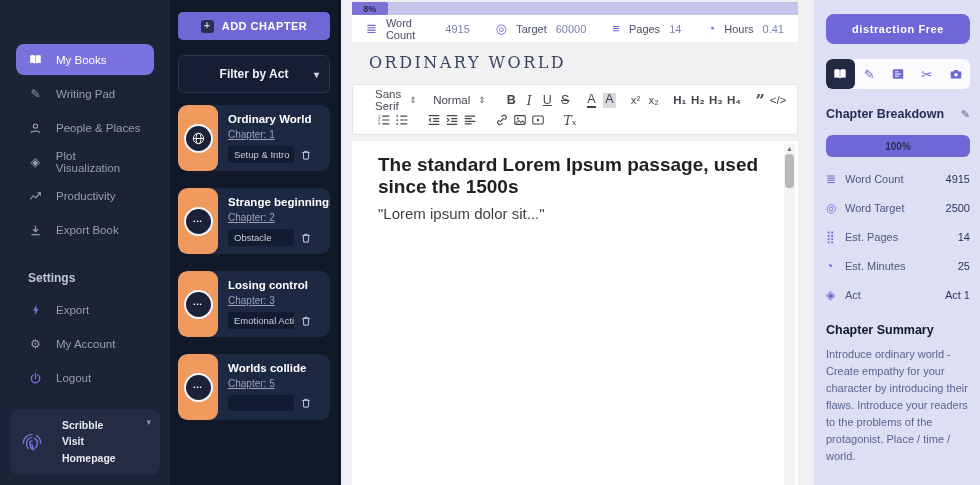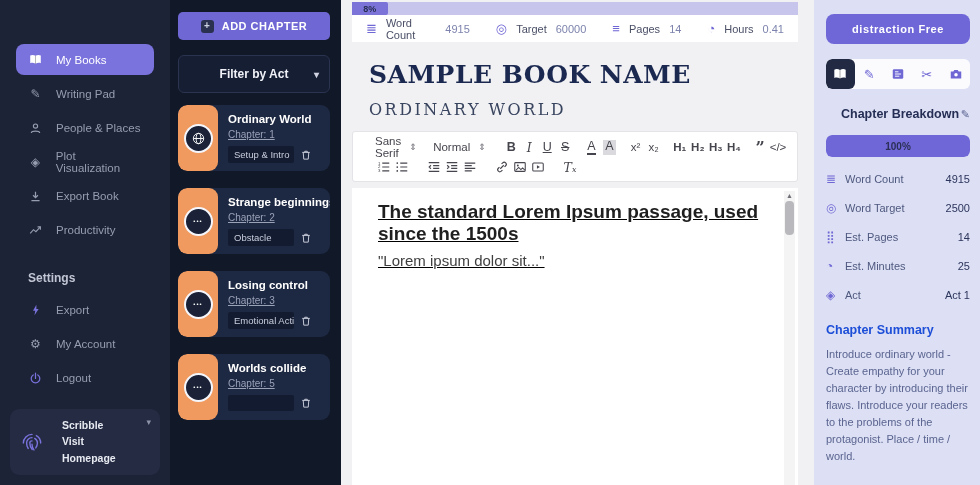--- a/index.html
+++ b/index.html
@@ -69,50 +69,50 @@
     font-size:12.5px; cursor:pointer; color:#45454e; }
   .tb svg { display:block; }
   .gap { width:14px; }
   .sel { display:inline-flex; align-items:center; gap:8px; font-size:11.5px; cursor:pointer; }
   .b { font-weight:bold; } .i { font-style:italic; font-family:"DejaVu Serif", serif; }
   .u { text-decoration:underline; } .s { text-decoration:line-through; }
   .colorA { border-bottom:2px solid #45454e; line-height:1; height:15px; }
   .bgA { background:#d9d9de; line-height:1; height:15px; padding:0 2px; }
   .small { font-size:11.5px; }
   .quote { font-family:"DejaVu Serif", serif; font-size:16px; font-weight:bold; }
-  .editor { flex:1; margin-top:6px; background:#fff; position:relative; padding:13px 26px 0 26px;text-decoration:underline; }
+  .editor { flex:1; margin-top:6px; background:#fff; position:relative; padding:13px 26px 0 26px; }
   .ed-heading { font-size:19px; font-weight:bold; color:#1f1f1f; }
   .ed-body { margin-top:7px; font-size:15px; color:#3f3f3f; }
   .scrollbar { position:absolute; top:3px; right:3px; bottom:0; width:11px; background:#f4f4f5;
     display:flex; flex-direction:column; align-items:center; }
   .scroll-up { font-size:7px; color:#707076; height:10px; line-height:10px; }
   .thumb { width:9px; height:34px; background:#b9b9bd; border-radius:4px; }
 
   
   .rightbar { width:166px; flex:none; background:#dde0f4; padding:14px 10px 0 12px; }
   .distraction-btn { height:30px; background:#6f67d8; border-radius:8px; color:#fff;
     font-weight:bold; font-size:11px; letter-spacing:.6px; display:flex; align-items:center;
     justify-content:center; cursor:pointer; }
   .tabs { margin-top:15px; height:30px; display:flex; border-radius:6px; overflow:hidden;
     background:#fbfbfe; }
   .tab { flex:1; display:flex; align-items:center; justify-content:center; color:#6f67d4;
     cursor:pointer; font-size:13px; }
   .tab.active { background:#222943; color:#fff; border-radius:6px; }
   .panel-head { margin-top:18px; display:flex; align-items:center; justify-content:space-between;
-    color:#252f55; font-weight:bold; font-size:12.5px;margin-left:15px; }
+    color:#252f55; font-weight:bold; font-size:12.5px; }
   .panel-head .ic { color:#5d6594; font-size:11px; font-weight:normal; cursor:pointer; }
   .pbar-track { margin-top:14px; height:22px; background:#c7c5ec; border-radius:6px; overflow:hidden; }
   .pbar-fill { height:100%; background:#6f67d8; border-radius:6px; color:#2a2f55; font-size:10px;
     font-weight:bold; display:flex; align-items:center; justify-content:center; }
   .r-stat { display:flex; align-items:center; margin-top:14px; height:15px; font-size:11px;
     color:#4e587f; }
   .r-stat .ic { width:19px; color:#6f67d4; font-size:12px; flex:none; }
   .r-stat .lbl { flex:1; }
   .r-stat .val { color:#2c355c; }
-  .summary-title { margin-top:21px; color:#1d4ed8; font-weight:bold; font-size:12.5px; }
+  .summary-title { margin-top:21px; color:#0f172a; font-weight:bold; font-size:12.5px; }
   .summary-body { margin-top:9px; font-size:11px; line-height:1.55; color:#5a6490; }
 </style>
 </head>
 <body>
 
 <div class="app">
 
   <div class="sidebar">
     <div class="nav">
       <div class="nav-item active">
@@ -136,34 +136,34 @@
             </svg>
           </span>
         <span>People &amp; Places</span>
       </div>
       <div class="nav-item">
         <span class="ic">◈</span>
         <span>Plot Visualization</span>
       </div>
       <div class="nav-item">
         <span class="ic">
-            <svg viewBox="0 0 16 16" width="13" height="13" fill="none" stroke="currentColor" stroke-width="1.5">
-              <path d="M8 2v7M5 6.5 8 9.5l3-3M3 13h10"></path>
-            </svg>
-          </span>
-        <span>Export Book</span>
-      </div>
-      <div class="nav-item">
-        <span class="ic">
             <svg viewBox="0 0 16 16" width="13" height="13" fill="none" stroke="currentColor" stroke-width="1.4">
               <path d="M1.5 11.5 5.5 7l3 2.5L14 3.5"></path>
               <path d="M10.5 3.5H14V7"></path>
             </svg>
           </span>
         <span>Productivity</span>
+      </div>
+      <div class="nav-item">
+        <span class="ic">
+            <svg viewBox="0 0 16 16" width="13" height="13" fill="none" stroke="currentColor" stroke-width="1.5">
+              <path d="M8 2v7M5 6.5 8 9.5l3-3M3 13h10"></path>
+            </svg>
+          </span>
+        <span>Export Book</span>
       </div>
     </div>
 
     <div class="sec-label">Settings</div>
     <div class="nav-item">
       <span class="ic" style="color:#7a72dd">
           <svg viewBox="0 0 16 16" width="12" height="12">
             <path d="M8.5 1 4 9h3l-1 6 5.5-8.5h-3z" fill="currentColor"></path>
           </svg>
         </span>
@@ -326,21 +326,20 @@
         <span>Pages</span>
         <span class="val">14</span>
       </span>
       <span class="stat">
         <span class="ic">◔</span>
         <span>Hours</span>
         <span class="val">0.41</span>
       </span>
     </div>
 
-    <div class="book-title">SAMPLE BOOK NAME</div>
     <div class="chapter-heading">ORDINARY WORLD</div>
 
     <div class="toolbar">
       <div class="tb-row">
         <span class="sel">
             <span>Sans Serif</span>
             <span style="font-size:9px;color:#6b6b74">⇕</span>
           </span>
         <span class="gap"></span>
           <span class="gap"></span>

